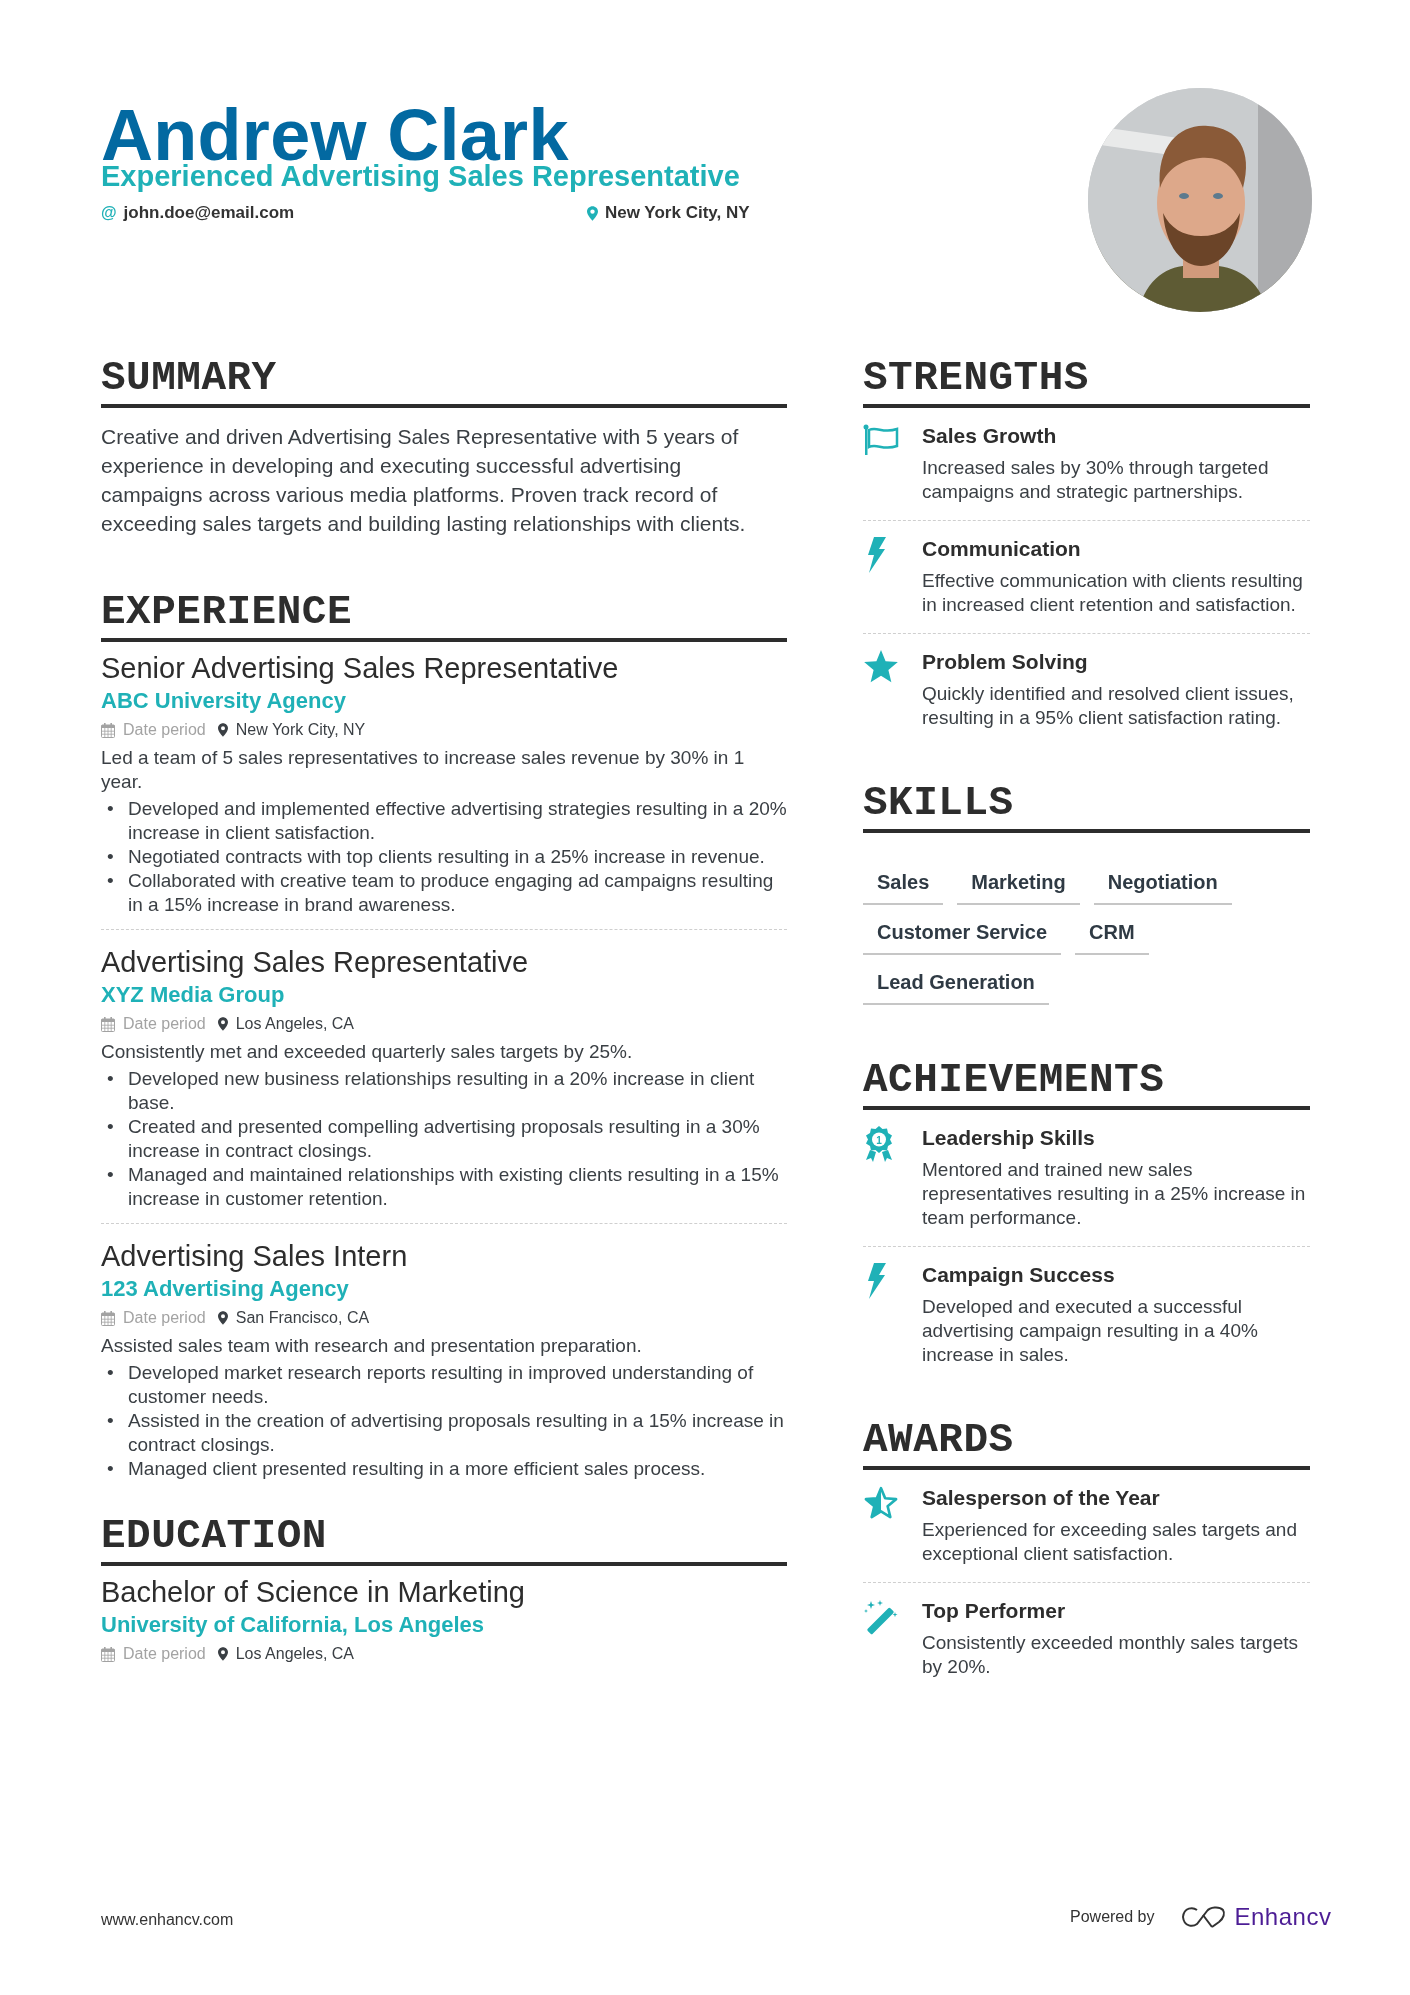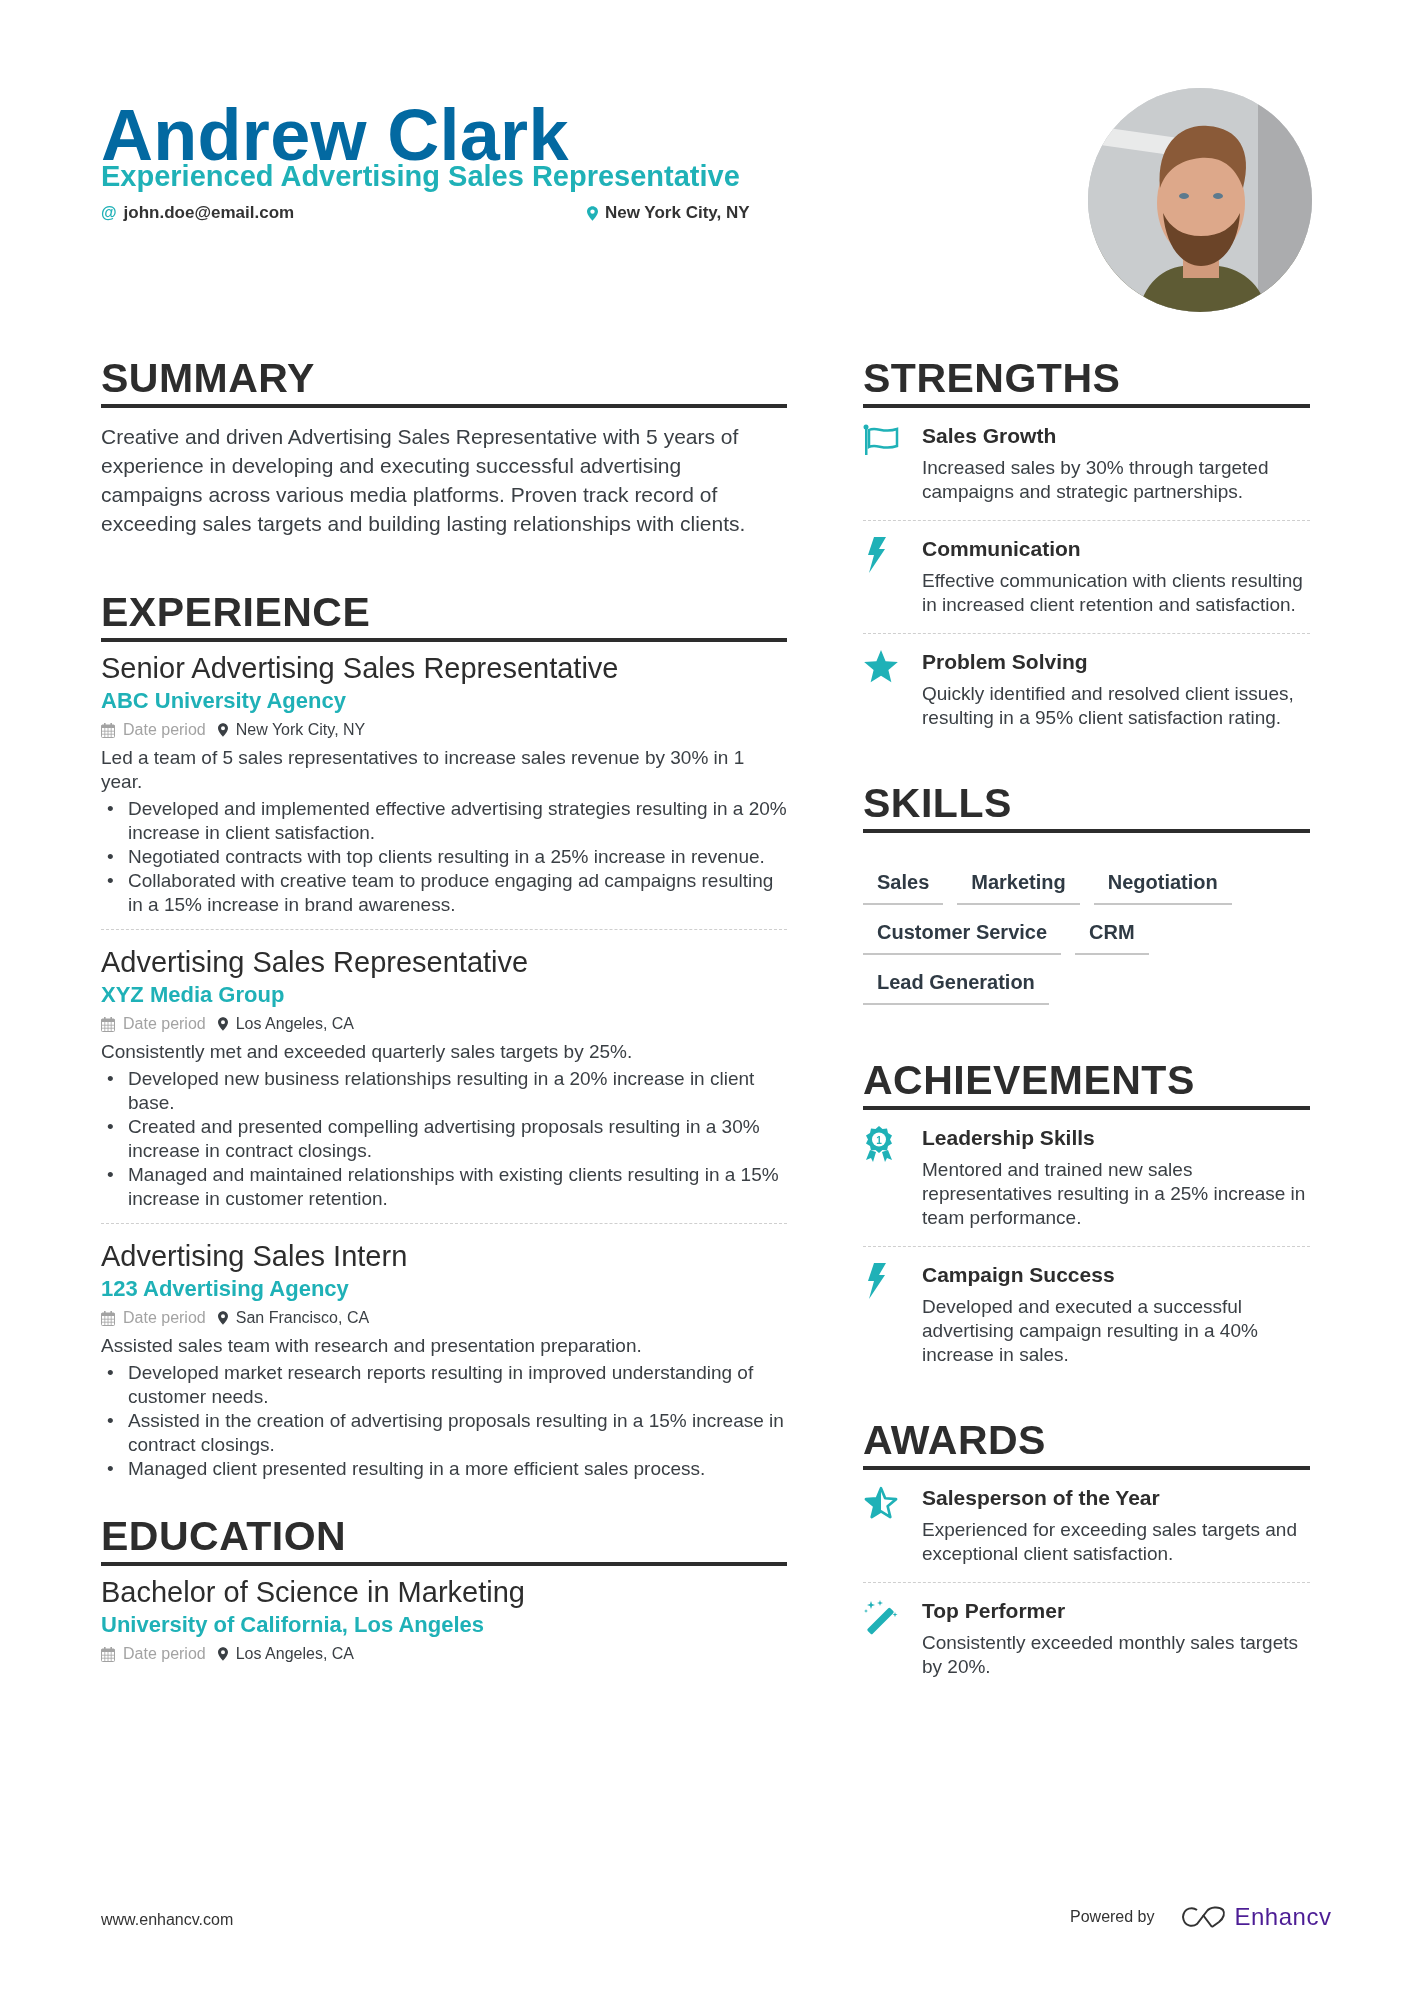--- a/index.html
+++ b/index.html
@@ -14,21 +14,21 @@
   .contact .ic { color: #1fb1b7; font-size: 16px; font-weight: bold; display: inline-flex; align-items: center; }
   .photo { left: 1088px; top: 88px; width: 224px; height: 224px; border-radius: 50%; overflow: hidden;
            background: radial-gradient(circle at 45% 40%, #e9b99a 0 18%, transparent 19%),
                        linear-gradient(180deg, #cfd2d4 0%, #b9bcbe 60%, #5d5b3a 80%, #55532f 100%); }
 
   
   .col-left { left: 101px; top: 355px; width: 686px; }
   .col-right { left: 863px; top: 355px; width: 447px; }
 
   .section { margin-bottom: 0; }
-  .sec-title { font-size: 41px; font-weight: bold; color: #2d2d2d; line-height: 46px; letter-spacing: 0.5px; }
+  .sec-title { font-size: 41px; font-weight: bold; color: #2d2d2d; line-height: 46px; letter-spacing: 0.5px; font-family: Liberation Mono, monospace; }
   .sec-rule { height: 4px; background: #2d2d2d; margin-top: 3px; }
 
   .summary-text { font-size: 21px; line-height: 29px; color: #3a3f44; margin-top: 14px; }
 
   .job { padding-bottom: 12px; border-bottom: 1px dashed #cfcfcf; margin-bottom: 14px; }
   .job.last { border-bottom: none; }
   .job-title { font-size: 29px; line-height: 36px; color: #2d2d2d; margin-top: 8px; }
   .job-company { font-size: 22px; font-weight: bold; color: #1fb1b7; line-height: 30px; }
   .job-meta { display: flex; align-items: center; font-size: 16px; line-height: 24px; margin-top: 2px; }
   .job-meta .date { color: #a3a3a3; display: flex; align-items: center; gap: 8px; margin-right: 12px; }

